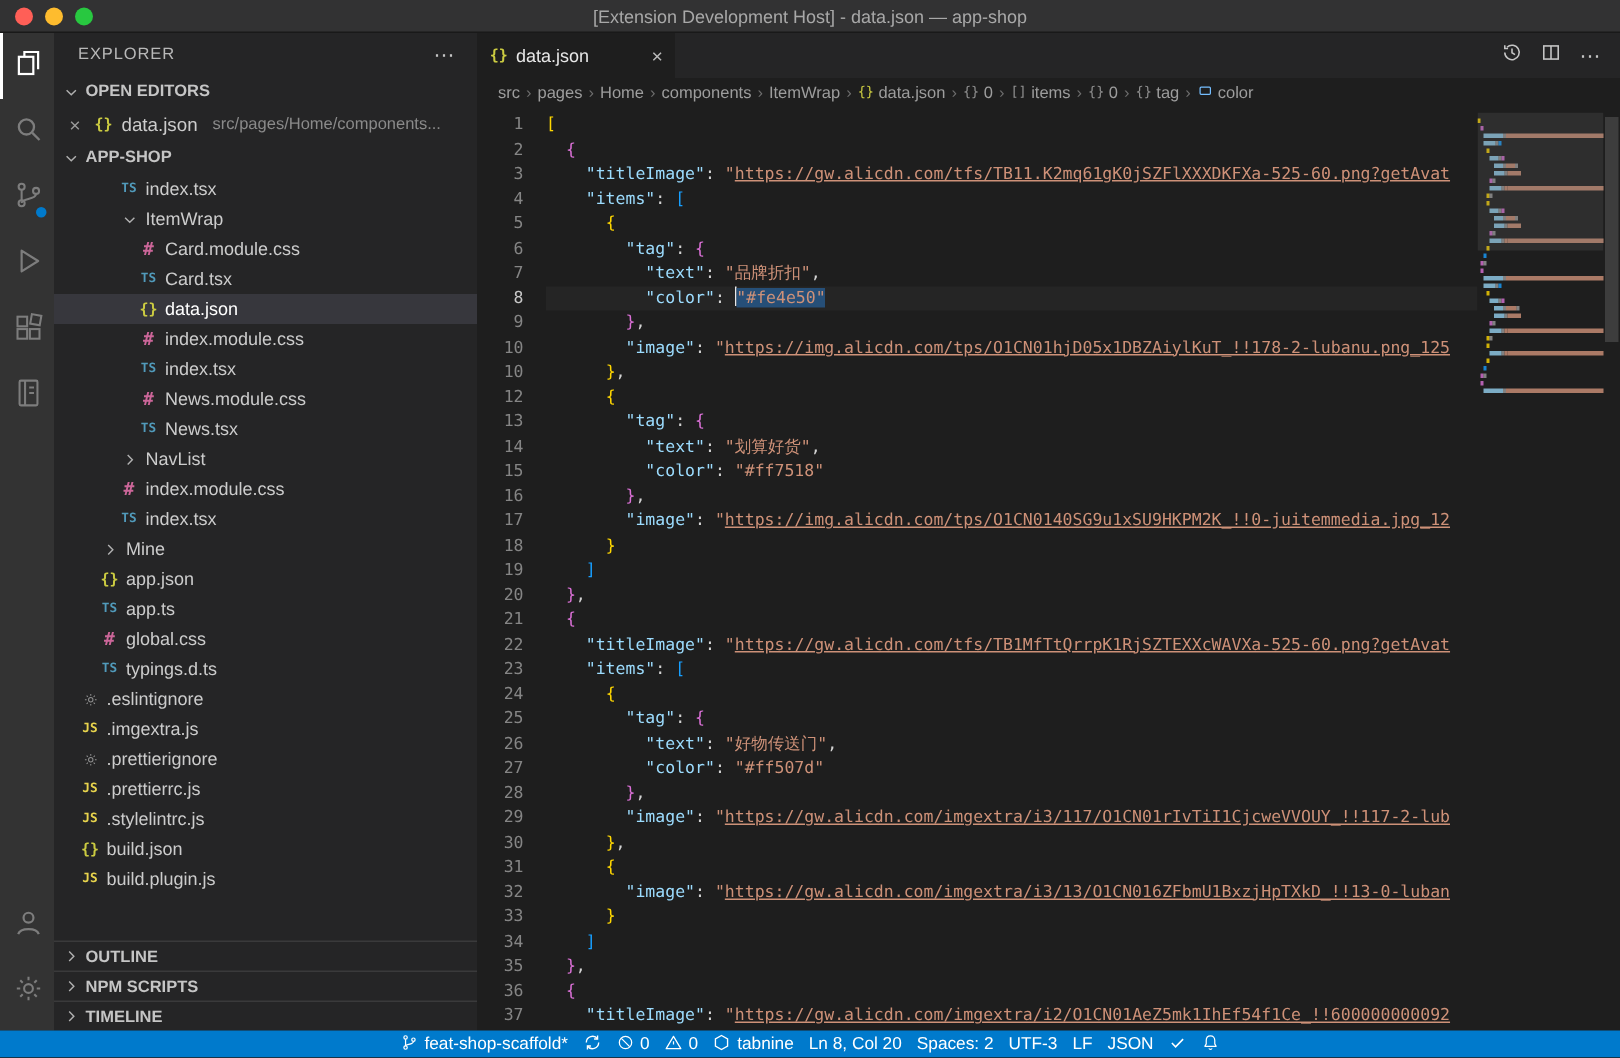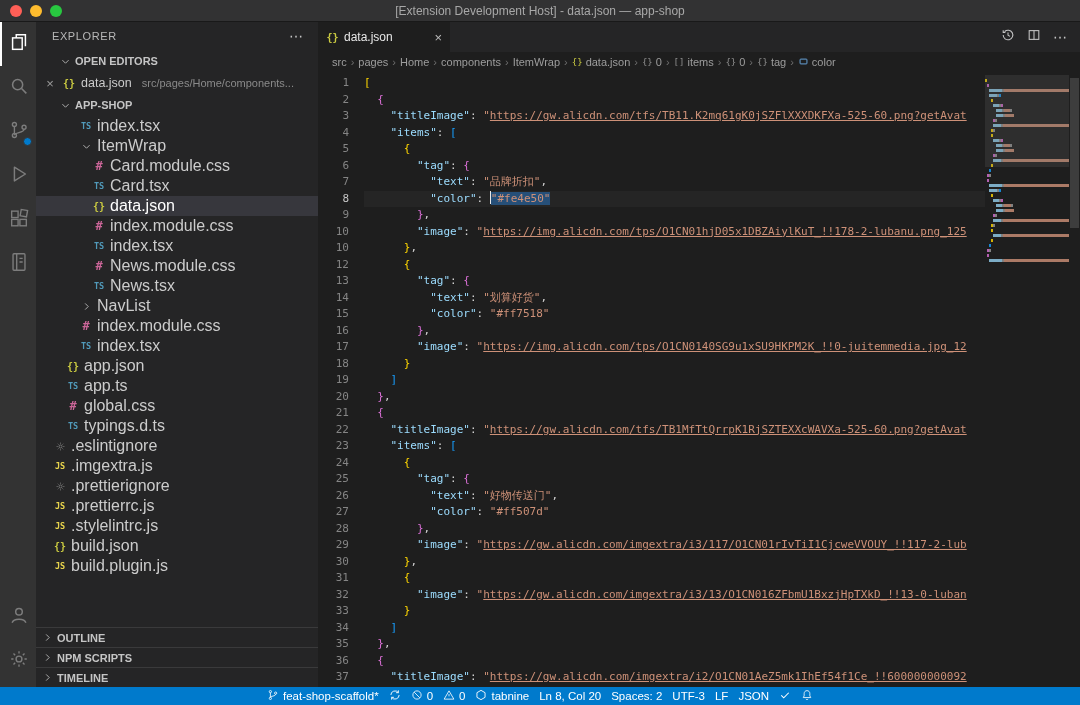--- a/index.html
+++ b/index.html
@@ -20,31 +20,31 @@
   .ab-item{height:44px;display:flex;align-items:center;justify-content:center;color:#7d7d7d;position:relative;border-left:2px solid transparent}
   .ab-item.active{color:#fff;border-left:2px solid #fff}
   .ab-item svg{width:22px;height:22px}
   .badge{position:absolute;right:4px;bottom:8px;width:9px;height:9px;border-radius:50%;background:var(--accent);border:1px solid var(--activitybar)}
   .ab-bottom{margin-top:auto;padding-bottom:4px}
 
   
   .sidebar{width:282px;background:var(--sidebar);flex:none;display:flex;flex-direction:column;font-size:12.5px;color:#cccccc;min-height:0}
   .sb-title{height:28px;display:flex;align-items:center;justify-content:space-between;padding:0 14px 0 16px;font-size:11px;color:#b8b8b8;letter-spacing:.6px;flex:none}
   .sb-more{color:#c5c5c5;font-size:14px;letter-spacing:1px}
-  .sec-header{height:22px;display:flex;align-items:center;font-size:11px;font-weight:bold;color:#c5c5c5;padding-left:21px;gap:2px;flex:none}
+  .sec-header{height:22px;display:flex;align-items:center;font-size:11px;font-weight:bold;color:#c5c5c5;padding-left:3px;gap:2px;flex:none}
   .twisty{width:16px;height:16px;display:inline-flex;align-items:center;justify-content:center;color:#b0b0b0;flex:none}
   .twisty svg{width:11px;height:11px}
   .twisty.open svg{transform:rotate(90deg)}
   .oe-item{height:22px;display:flex;align-items:center;padding-left:7px;gap:4px;white-space:nowrap;overflow:hidden}
   .oe-close{color:#9a9a9a;width:14px;text-align:center;font-size:13px;flex:none}
   .oe-path{color:#8a8a8a;font-size:11px;margin-left:6px;overflow:hidden;text-overflow:ellipsis}
   .tree{flex:1;overflow:hidden;min-height:0}
   .tree-row{height:20px;display:flex;align-items:center;gap:3px;white-space:nowrap}
   .tree-row.selected{background:var(--list-selection);color:#fff}
-  .tree-label{font-size:16px}
+  .tree-label{font-size:12px}
   .fi{width:16px;flex:none;text-align:center;font-weight:bold;font-size:8.5px;font-family:"DejaVu Sans Mono",monospace;display:inline-flex;align-items:center;justify-content:center}
   .fi-ts{color:#519aba} .fi-js{color:#e8d44d}
   .fi-css{color:#cc6699;font-size:12px}
   .fi-json{color:#cbcb41;font-size:10px}
   .fi-gear{color:#8f8f8f} .fi-gear svg{width:11px;height:11px}
   .bottom-secs{flex:none}
   .bsec{height:20px;display:flex;align-items:center;font-size:11px;font-weight:bold;color:#c5c5c5;border-top:1px solid rgba(204,204,204,.13);padding-left:3px;gap:2px}
 
   
   .editor-area{flex:1;display:flex;flex-direction:column;min-width:0;background:var(--editor)}
@@ -244,20 +244,28 @@
             </span>
             <span class="tree-label">NavList</span>
           </div>
           <div class="tree-row" style="padding-left: 42px;">
             <span class="fi fi-css">#</span>
             <span class="tree-label">index.module.css</span>
           </div>
           <div class="tree-row" style="padding-left: 42px;">
             <span class="fi fi-ts">TS</span>
             <span class="tree-label">index.tsx</span>
+          </div>
+          <div class="tree-row" style="padding-left: 29px;">
+            <span class="twisty">
+              <svg viewBox="0 0 16 16">
+                <path d="M6 3.5 10.5 8 6 12.5" fill="none" stroke="currentColor" stroke-width="1.4"></path>
+              </svg>
+            </span>
+            <span class="tree-label">Mine</span>
           </div>
           <div class="tree-row" style="padding-left: 29px;">
             <span class="fi fi-json">{}</span>
             <span class="tree-label">app.json</span>
           </div>
           <div class="tree-row" style="padding-left: 29px;">
             <span class="fi fi-ts">TS</span>
             <span class="tree-label">app.ts</span>
           </div>
           <div class="tree-row" style="padding-left: 29px;">

